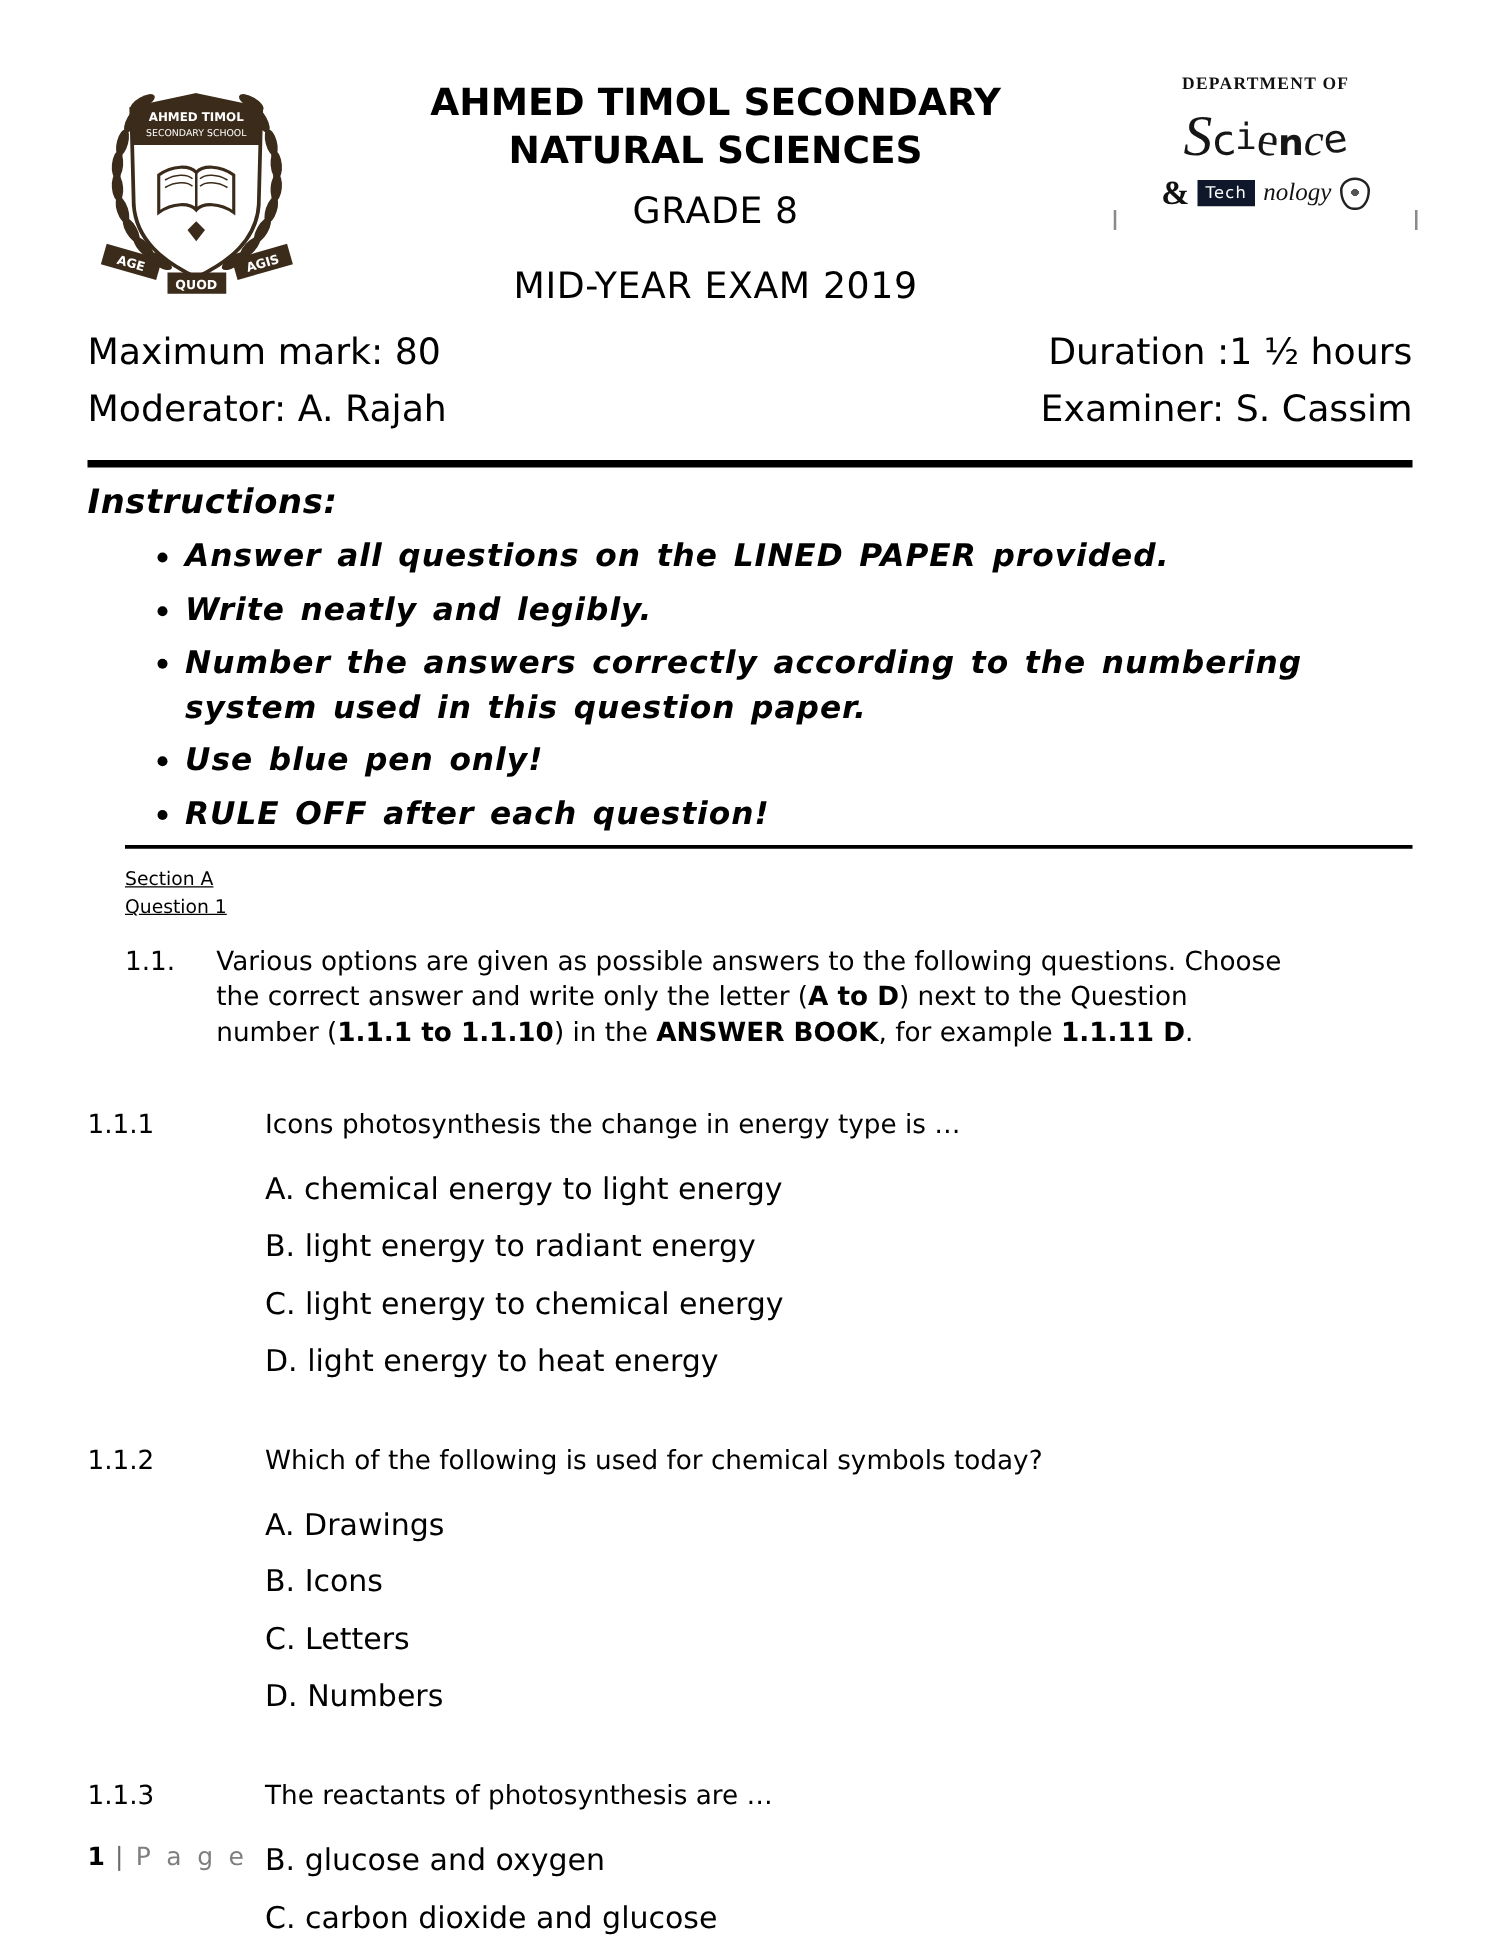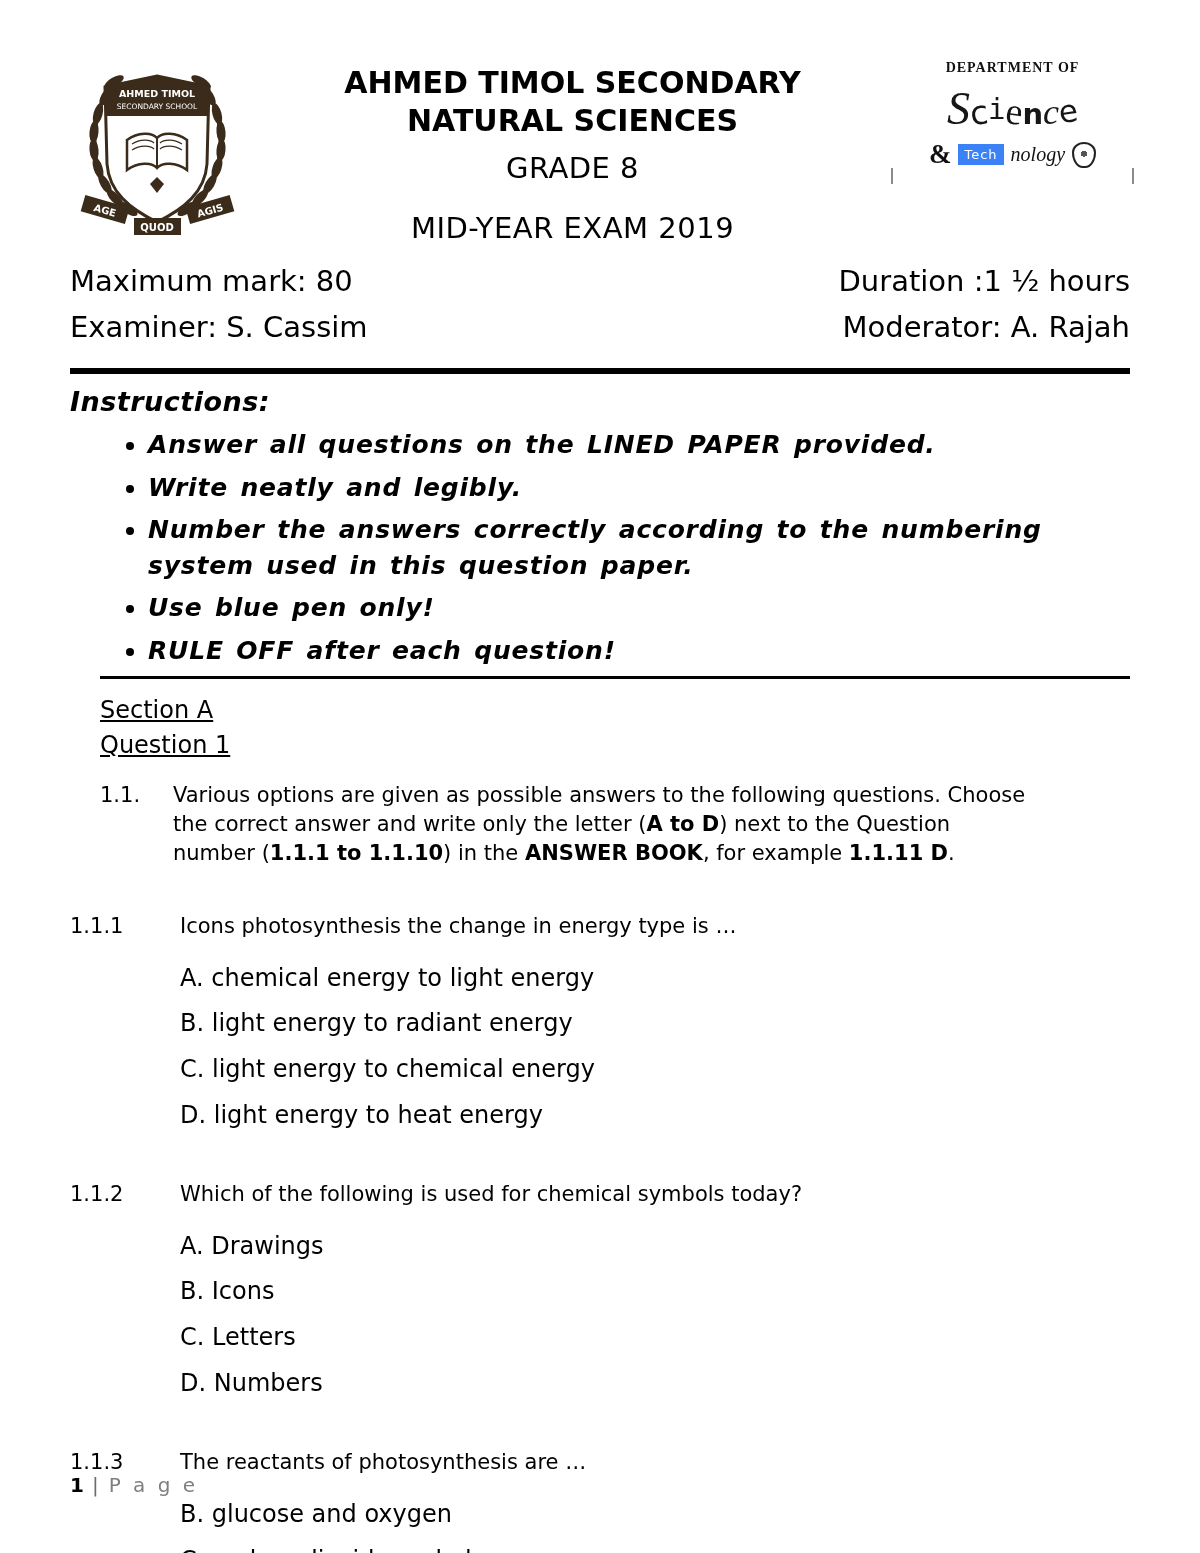--- a/index.html
+++ b/index.html
@@ -24,49 +24,49 @@
   .sl { display:inline-block; vertical-align:baseline; }
   .sl0 { font-family:"Liberation Serif",serif; font-style:italic; font-size:46px; }
   .sl1 { font-size:33px; transform:rotate(-6deg); }
   .sl2 { font-family:"DejaVu Sans Mono",monospace; font-size:29px; transform:translateY(-5px); }
   .sl3 { font-family:"Liberation Serif",serif; font-size:38px; transform:rotate(8deg); }
   .sl4 { font-size:29px; font-weight:bold; }
   .sl5 { font-family:"Liberation Serif",serif; font-style:italic; font-size:36px; }
   .sl6 { font-size:31px; transform:rotate(-8deg) translateY(-2px); }
   .dept-row { margin-top:4px; display:flex; align-items:center; justify-content:center; gap:7px; }
   .amp { font-family:"Liberation Serif",serif; font-size:27px; font-weight:bold; color:#111; }
-  .techbox { background:#3b82f6; color:#fff; font-size:13px; padding:3px 6px; letter-spacing:1px; }
+  .techbox { background:#0f172a; color:#fff; font-size:13px; padding:3px 6px; letter-spacing:1px; }
   .nology { font-family:"Liberation Serif",serif; font-style:italic; font-size:20px; color:#111; }
   .emblem { width:24px; height:26px; border:2px solid #222; border-radius:50% 50% 45% 45% / 40% 40% 60% 60%; display:inline-block; box-sizing:border-box; background:
     radial-gradient(circle at 50% 45%, #555 0 3px, transparent 3px); }
   .tick { position:absolute; bottom:-14px; width:2px; height:16px; background:#8a8a8a; }
   .tick-l { left:-4px; } .tick-r { right:-4px; }
 
   
   .meta { margin-top:16px; border-bottom:6px solid #000; padding-bottom:24px; }
   .meta-row { display:flex; justify-content:space-between; font-size:29px; margin-top:12px; }
   .meta-row:first-child { margin-top:0; }
 
   
   .instructions { margin-top:12px; }
   .inst-title { font-size:27px; font-weight:bold; font-style:italic; letter-spacing:0.5px; }
   .inst-list { margin:10px 0 0 0; padding-left:78px; }
   .inst-list li { font-size:25px; font-weight:bold; font-style:italic; letter-spacing:0.8px; word-spacing:3px; margin-bottom:7px; line-height:1.42; }
   .rule { border-top:3px solid #000; margin:8px 0 0 30px; }
 
   
-  .section-head { margin:14px 0 18px 30px; font-size:24px; line-height:1.45; }
+  .section-head { margin:14px 0 18px 30px; font-size:15px; line-height:1.45; }
   .section-name, .question-head { text-decoration:underline; }
   .intro { display:flex; margin:6px 0 0 30px; font-size:21px; line-height:1.38; }
   .intro-num { width:73px; flex:0 0 73px; }
   .intro-text { max-width:855px; }
 
   
   .questions { margin-top:46px; }
-  .question { display:flex; margin-bottom:52px; }
+  .question { display:flex; margin-bottom:52px;gap:32px; }
   .q-num { width:110px; flex:0 0 110px; font-size:21px; }
   .q-text { font-size:21px; margin-bottom:26px; }
   .option { font-size:24px; margin-bottom:17px; line-height:1.2; }
   .option:last-child { margin-bottom:0; }
 
   
   .footer { position:absolute; left:70px; bottom:56px; font-size:20px; }
   .pnum { font-weight:bold; color:#000; }
   .psep { color:#6a6a6a; margin:0 10px 0 8px; }
   .plabel { color:#7f7f7f; letter-spacing:3px; }
@@ -151,22 +151,22 @@
         <span class="tick tick-r"></span>
       </div>
     </header>
 
     <section class="meta">
       <div class="meta-row">
         <span>Maximum mark: 80</span>
         <span>Duration :1 ½ hours</span>
       </div>
       <div class="meta-row">
+        <span>Moderator: A. Rajah</span>
         <span>Examiner: S. Cassim</span>
-        <span>Moderator: A. Rajah</span>
       </div>
     </section>
 
     <section class="instructions">
       <div class="inst-title">Instructions:</div>
       <ul class="inst-list">
         <li>Answer all questions on the LINED PAPER provided.</li>
         <li>Write neatly and legibly.</li>
         <li>Number the answers correctly according to the numbering system used in this question paper.</li>
         <li>Use blue pen only!</li>

